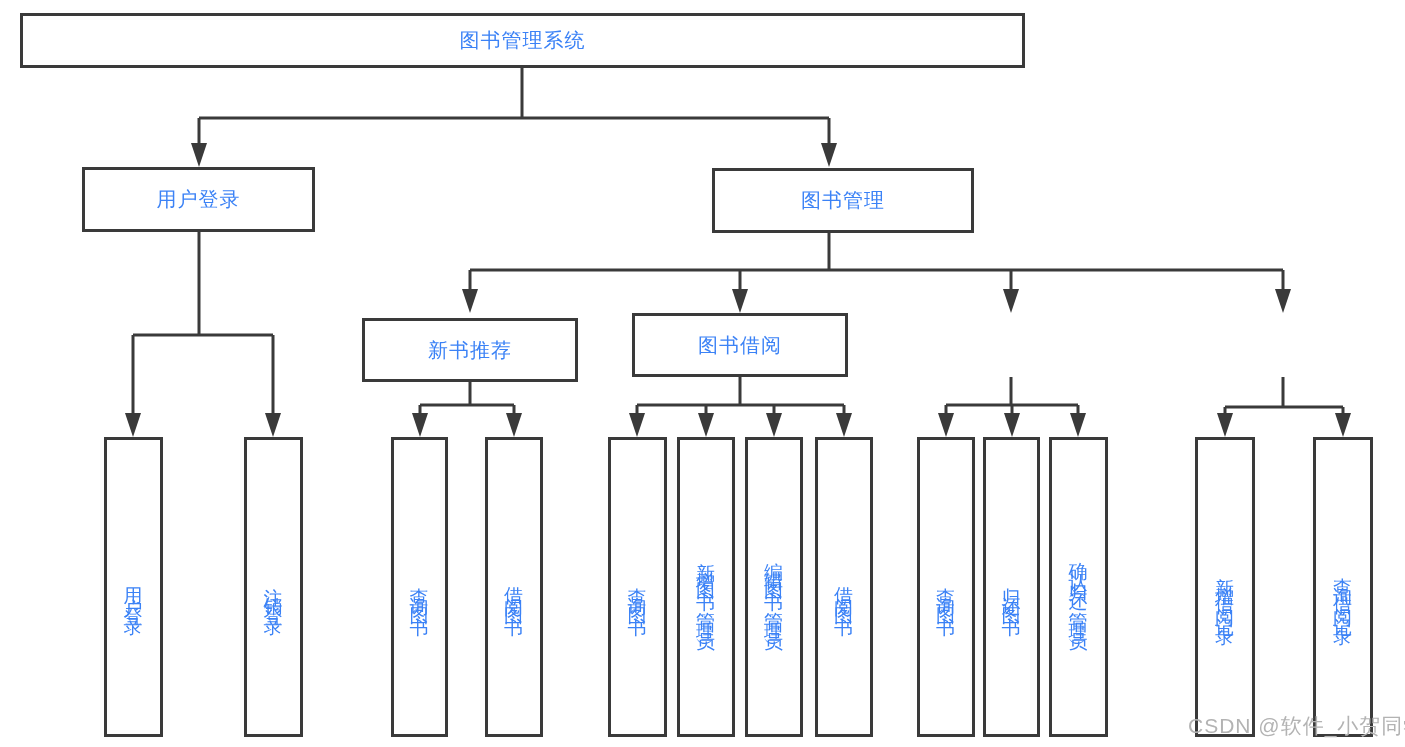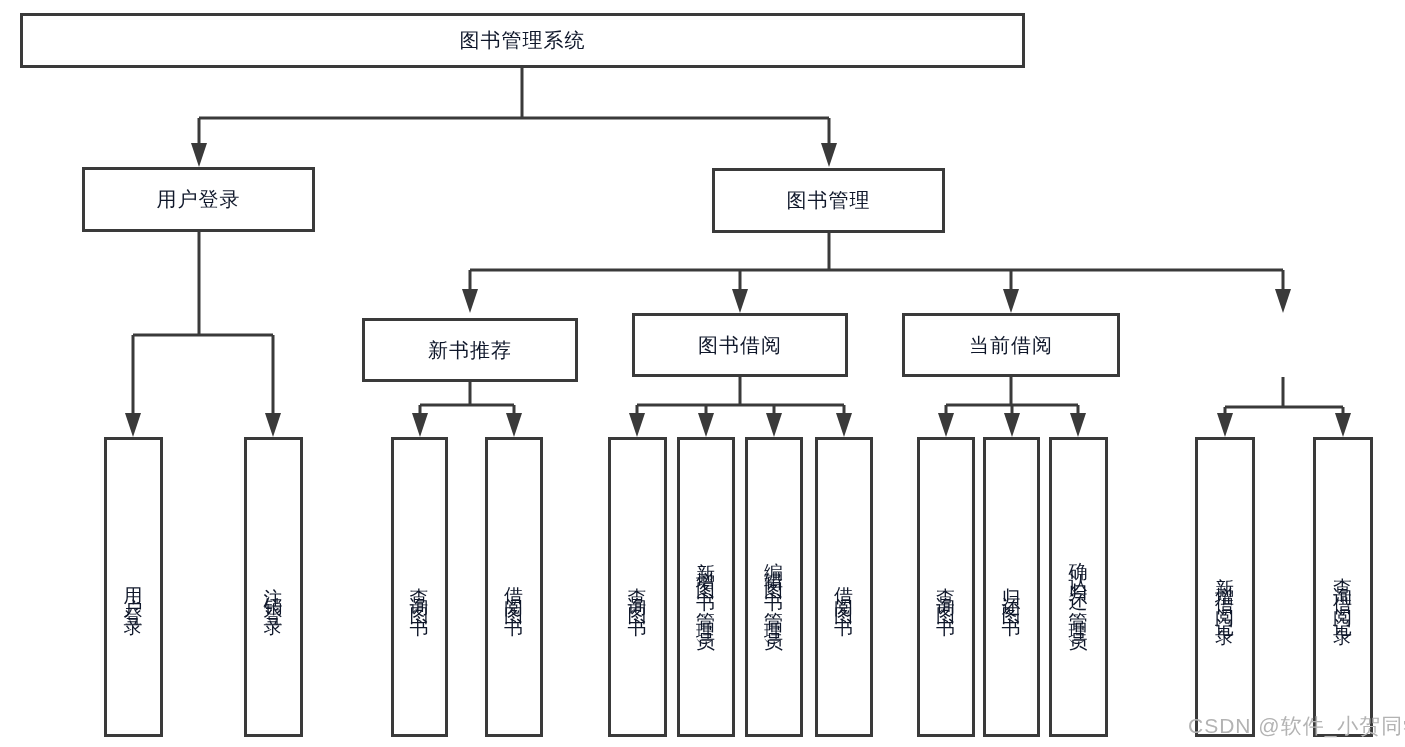--- a/index.html
+++ b/index.html
@@ -18,21 +18,21 @@
     position: absolute;
     left: 0; top: 0;
     width: 1405px; height: 747px;
     pointer-events: none;
   }
 
   .node {
     position: absolute;
     background: #ffffff;
     border: 3px solid #3a3a3a;
-    color: #0f172a;
+    color: #3b82f6;
     display: flex;
     align-items: center;
     justify-content: center;
     font-size: 20px;
     letter-spacing: 1px;
     text-align: center;
     z-index: 2;
   }
 
   .node.vertical {
@@ -86,25 +86,24 @@
       <polygon points="1012,437 1004,413 1020,413"></polygon>
       <polygon points="1078,437 1070,413 1086,413"></polygon>
       <polygon points="1225,437 1217,413 1233,413"></polygon>
       <polygon points="1343,437 1335,413 1351,413"></polygon>
     </g>
   </svg>
 
   <div class="node" style="left:20px; top:13px; width:1005px; height:55px;">图书管理系统</div>
 
   <div class="node" style="left:82px; top:167px; width:233px; height:65px;">用户登录</div>
-  <div class="node" style="left:712px; top:168px; width:233px; height:65px;">图书管理</div>
+  <div class="node" style="left:712px; top:168px; width:262px; height:65px;">图书管理</div>
 
   <div class="node" style="left:362px; top:318px; width:216px; height:64px;">新书推荐</div>
   <div class="node" style="left:632px; top:313px; width:216px; height:64px;">图书借阅</div>
-  <div class="node" style="left:902px; top:313px; width:218px; height:64px;">当前借阅</div>
 
   <div class="node vertical" style="left:104px; top:437px; width:59px; height:300px;">用户登录</div>
   <div class="node vertical" style="left:244px; top:437px; width:59px; height:300px;">注销登录</div>
 
   <div class="node vertical" style="left:391px; top:437px; width:57px; height:300px;">查询图书</div>
   <div class="node vertical" style="left:485px; top:437px; width:58px; height:300px;">借阅图书</div>
 
   <div class="node vertical" style="left:608px; top:437px; width:59px; height:300px;">查询图书</div>
   <div class="node vertical" style="left:677px; top:437px; width:58px; height:300px;">新增图书（管理员）</div>
   <div class="node vertical" style="left:745px; top:437px; width:58px; height:300px;">编辑图书（管理员）</div>

